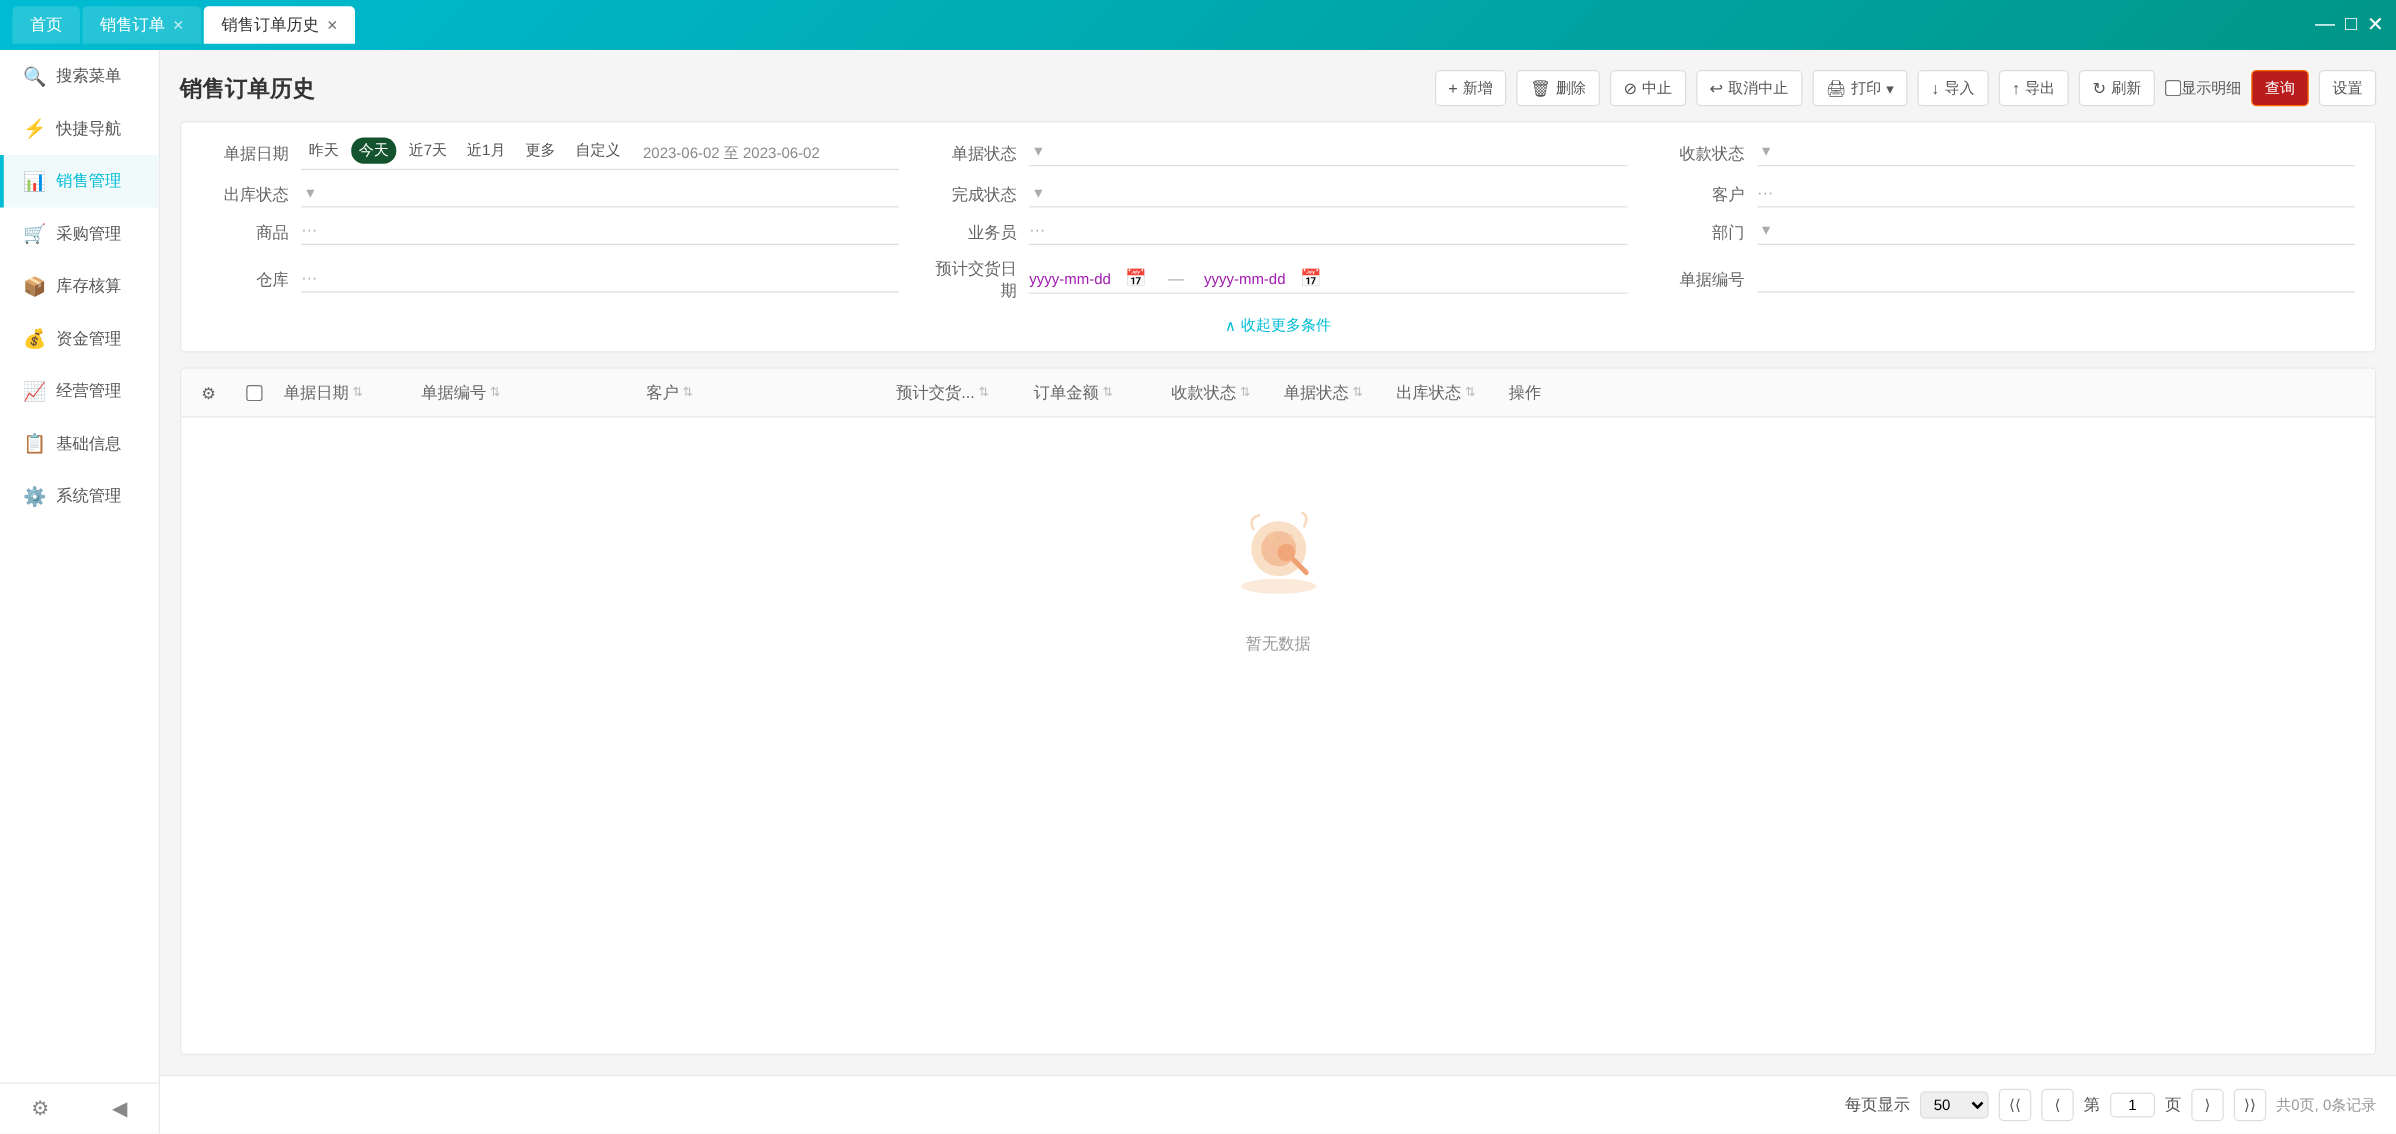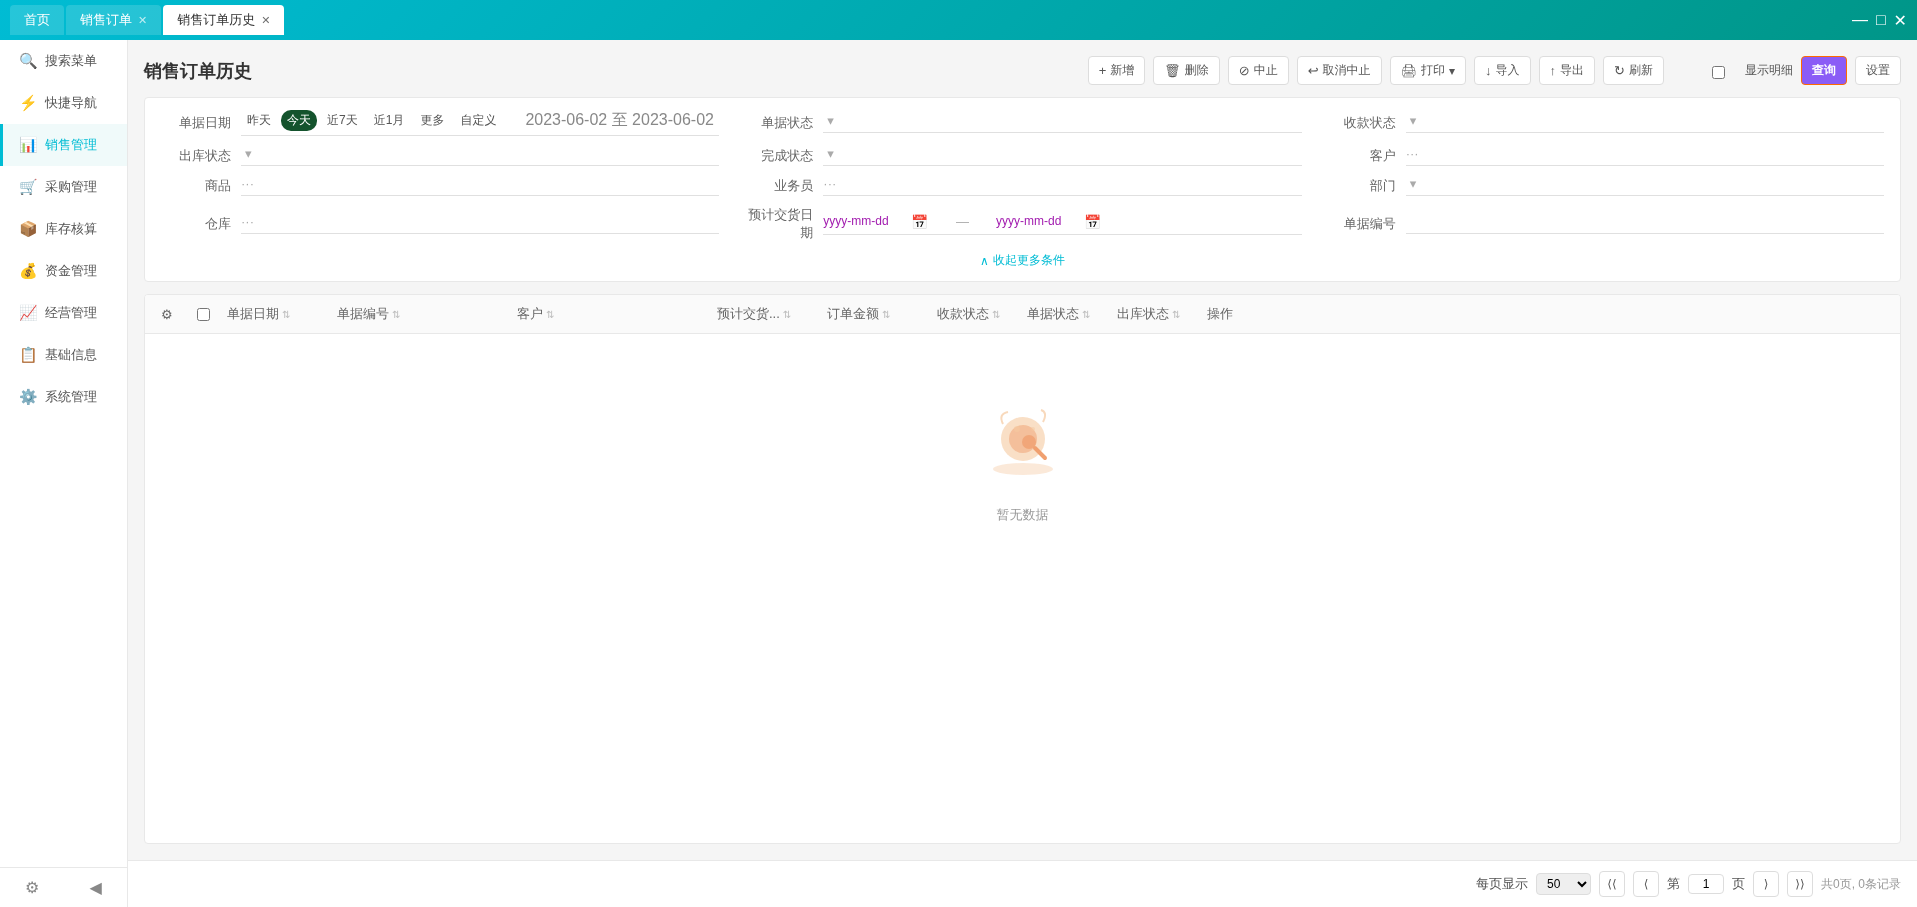--- a/index.html
+++ b/index.html
@@ -131,33 +131,31 @@
       gap: 4px;
       padding: 5px 10px;
       border: 1px solid #ddd;
       border-radius: 4px;
       background: #fff;
       cursor: pointer;
       font-size: 12px;
       color: #555;
     }
     .toolbar-btn.primary {
-      background: #8b5cf6;
+      background: #b91c1c;
       color: #fff;
       border-color: #ff6a00;
-      font-weight: bold;
     }
     .toolbar-btn .btn-icon { font-size: 13px; }
     .display-toggle {
       display: flex;
-      align-items: flex-end;
-      gap: 20px;
+      align-items: center;
+      gap: 0;
       font-size: 12px;
       color: #555;
-      margin-left: 40px;
     }
     .display-toggle input { cursor: pointer; }
 
     
     .filter-panel {
       background: #fff;
       border-radius: 4px;
       padding: 12px 16px;
       border: 1px solid #e8e8e8;
     }
@@ -172,22 +170,22 @@
       width: 80px;
       color: #666;
       font-size: 13px;
       flex-shrink: 0;
       text-align: right;
       padding-right: 10px;
     }
     .filter-field {
       flex: 1;
       display: flex;
-      align-items: flex-start;
-      gap: 23px;
+      align-items: flex-end;
+      gap: 12px;
       border-bottom: 1px solid #e0e0e0;
       padding-bottom: 4px;
       margin-right: 24px;
     }
     .date-quick-btns {
       display: flex;
       align-items: center;
       gap: 4px;
       font-size: 12px;
     }
@@ -196,21 +194,21 @@
       border-radius: 10px;
       cursor: pointer;
       color: #555;
     }
     .date-quick-btn.active {
       background: #14532d;
       color: #fff;
     }
     .date-range {
       color: #888;
-      font-size: 16px;
+      font-size: 12px;
     }
     .filter-select {
       display: flex;
       align-items: center;
       cursor: pointer;
       color: #555;
     }
     .filter-select .chevron { color: #aaa; margin-left: 4px; }
     .filter-dots { color: #aaa; cursor: pointer; }
     .filter-calendar { color: #aaa; cursor: pointer; font-size: 14px; }

